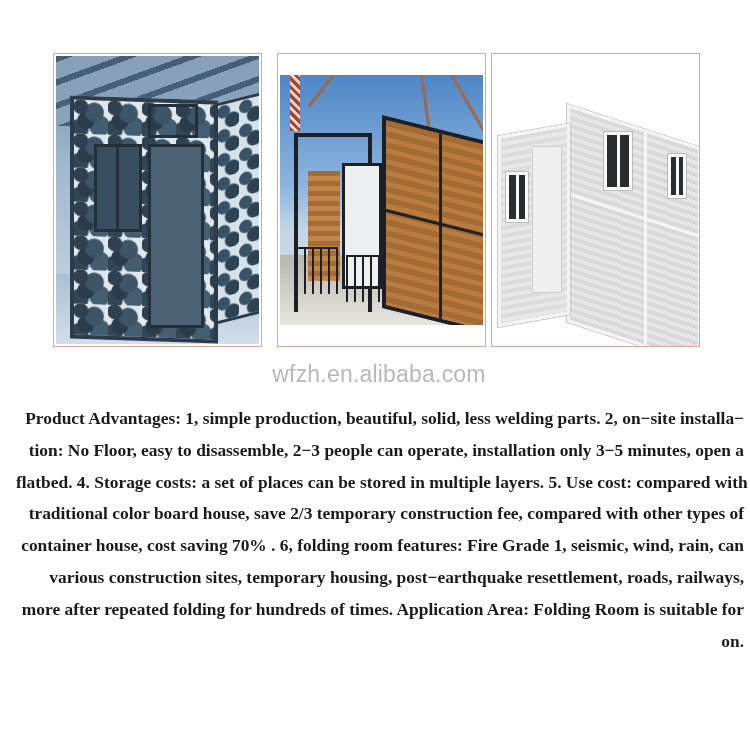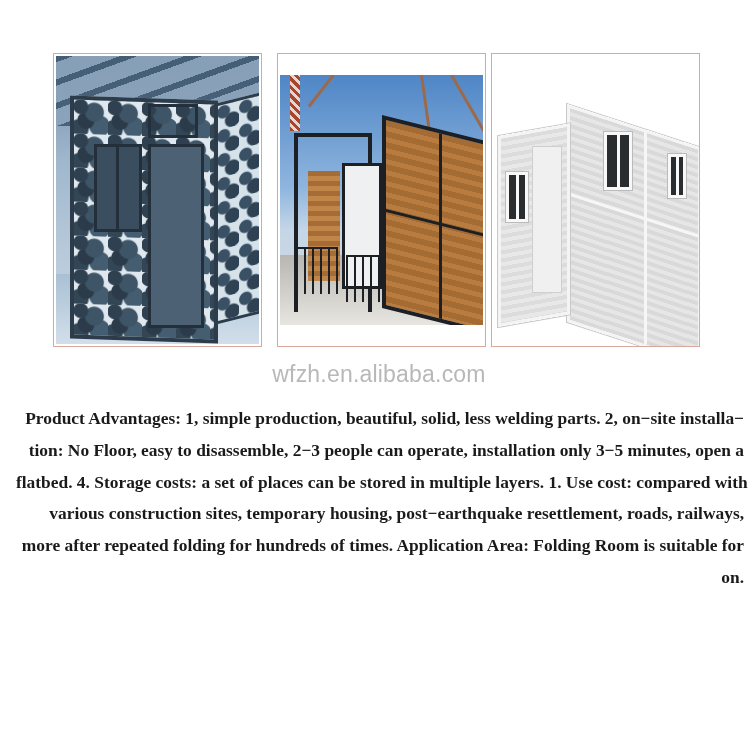--- a/index.html
+++ b/index.html
@@ -130,17 +130,19 @@
   <div id="p3w1" class="p3-win"></div>
   <div id="p3w2" class="p3-win"></div>
   <div id="p3w3" class="p3-win"></div>
 </div>
 
 <div class="watermark">wfzh.en.alibaba.com</div>
 
 <p class="desc">
   <span class="desc-line">Product Advantages: 1, simple production, beautiful, solid, less welding parts. 2, on−site installa−</span>
   <span class="desc-line">tion: No Floor, easy to disassemble, 2−3 people can operate, installation only 3−5 minutes, open a</span>
-  <span class="desc-line">flatbed. 4. Storage costs: a set of places can be stored in multiple layers. 1. Use cost: compared with</span>
+  <span class="desc-line">flatbed. 4. Storage costs: a set of places can be stored in multiple layers. 5. Use cost: compared with</span>
+  <span class="desc-line">traditional color board house, save 2/3 temporary construction fee, compared with other types of</span>
+  <span class="desc-line">container house, cost saving 70% . 6, folding room features: Fire Grade 1, seismic, wind, rain, can</span>
   <span class="desc-line">various construction sites, temporary housing, post−earthquake resettlement, roads, railways,</span>
   <span class="desc-line">more after repeated folding for hundreds of times. Application Area: Folding Room is suitable for</span>
   <span class="desc-line">on.</span>
 </p>
 
 </body></html>

